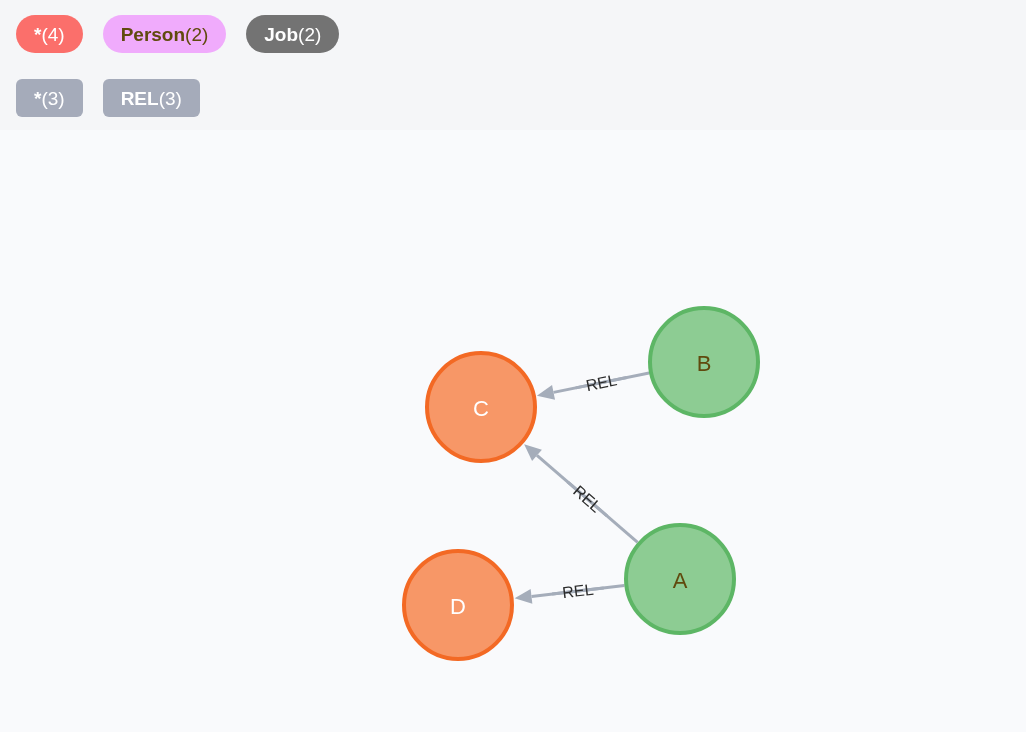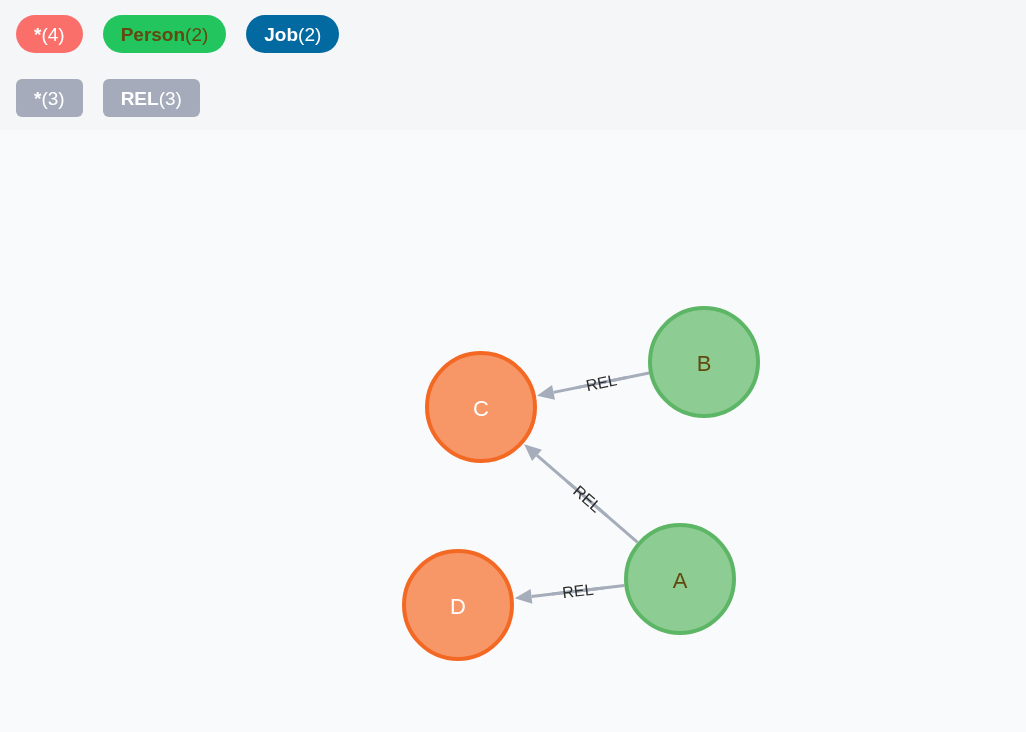--- a/index.html
+++ b/index.html
@@ -90,25 +90,25 @@
 </style>
 </head>
 <body>
 
 <div id="legend-panel">
   <div class="chip-row row-labels">
     <div class="chip pill" style="background: rgb(251, 111, 107);">
       <span class="chip-name" style="color: rgb(255, 255, 255);">*</span>
         <span class="chip-count" style="color: rgb(255, 255, 255);">(4)</span>
     </div>
-    <div class="chip pill" style="background: #22c55e; align-items: center;">
+    <div class="chip pill" style="background: #f0abfc; align-items: center;">
       <span class="chip-name" style="color: rgb(96, 74, 14);">Person</span>
         <span class="chip-count" style="color: rgb(96, 74, 14);">(2)</span>
     </div>
-    <div class="chip pill" style="background: #0369a1; align-items: center;">
+    <div class="chip pill" style="background: #737373; align-items: center;">
       <span class="chip-name" style="color: rgb(255, 255, 255);">Job</span>
         <span class="chip-count" style="color: rgb(255, 255, 255);">(2)</span>
     </div>
   </div>
   <div class="chip-row row-rels">
     <div class="chip rect" style="background: rgb(165, 171, 186);">
       <span class="chip-name" style="color: rgb(255, 255, 255);">*</span>
         <span class="chip-count" style="color: rgb(255, 255, 255);">(3)</span>
     </div>
     <div class="chip rect" style="background: rgb(165, 171, 186);">

